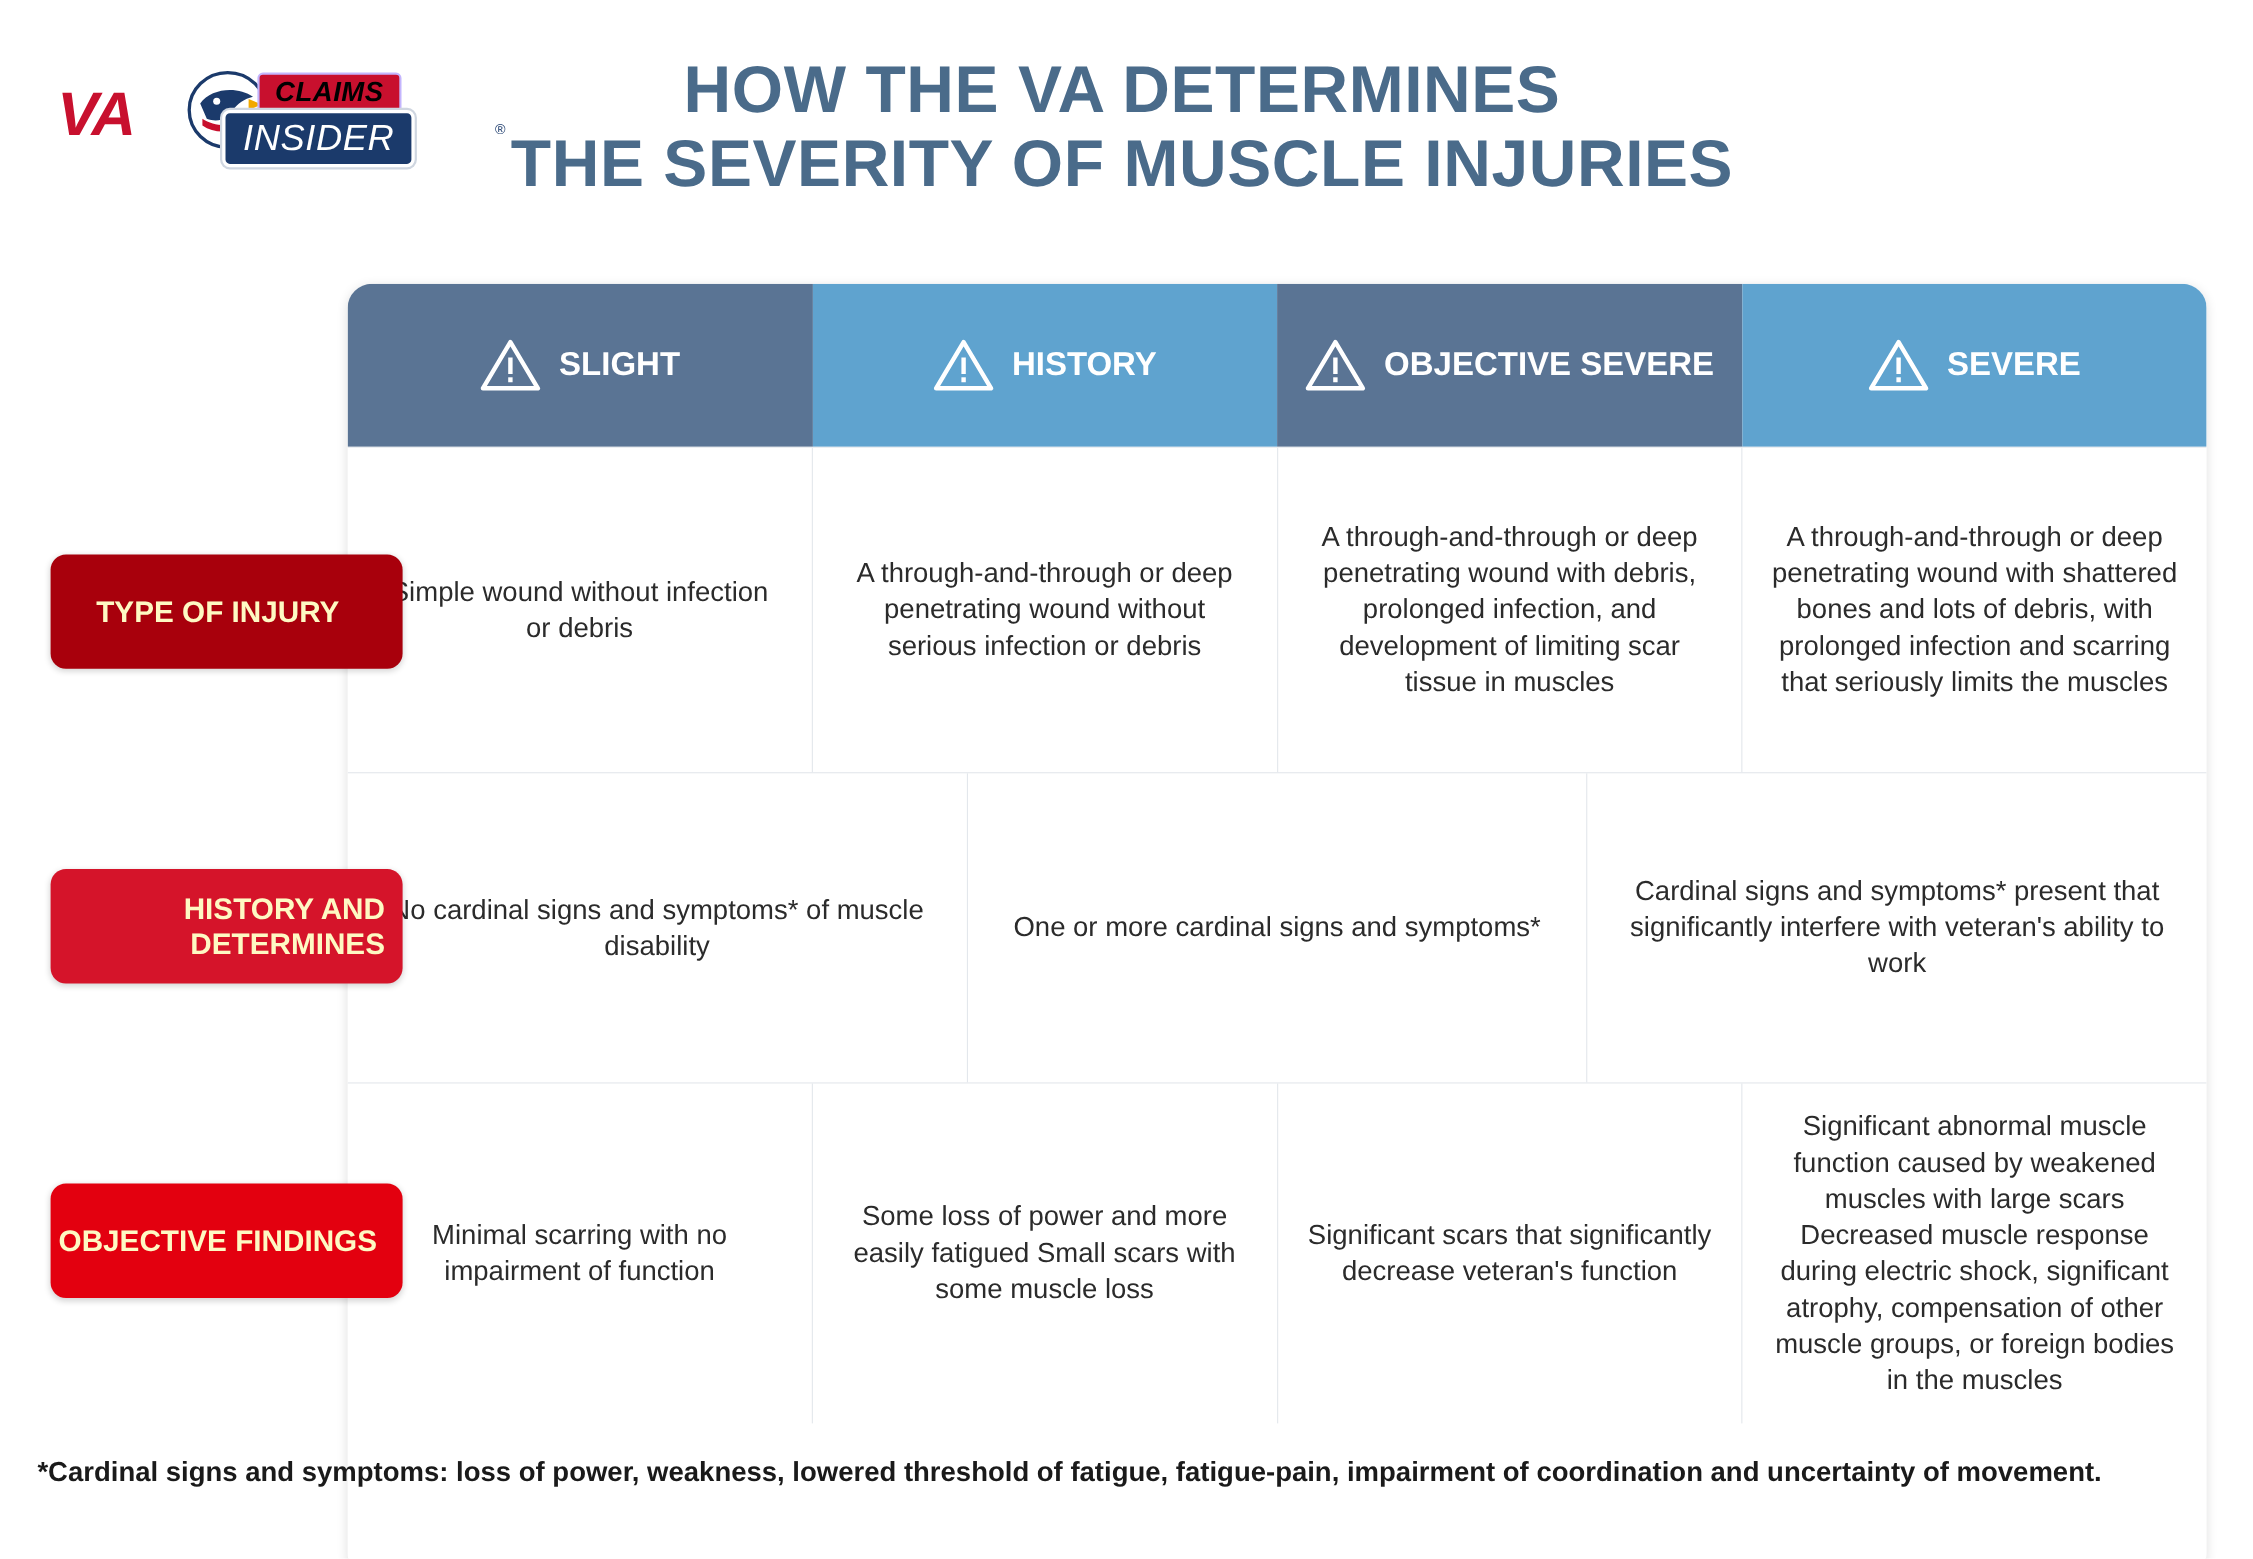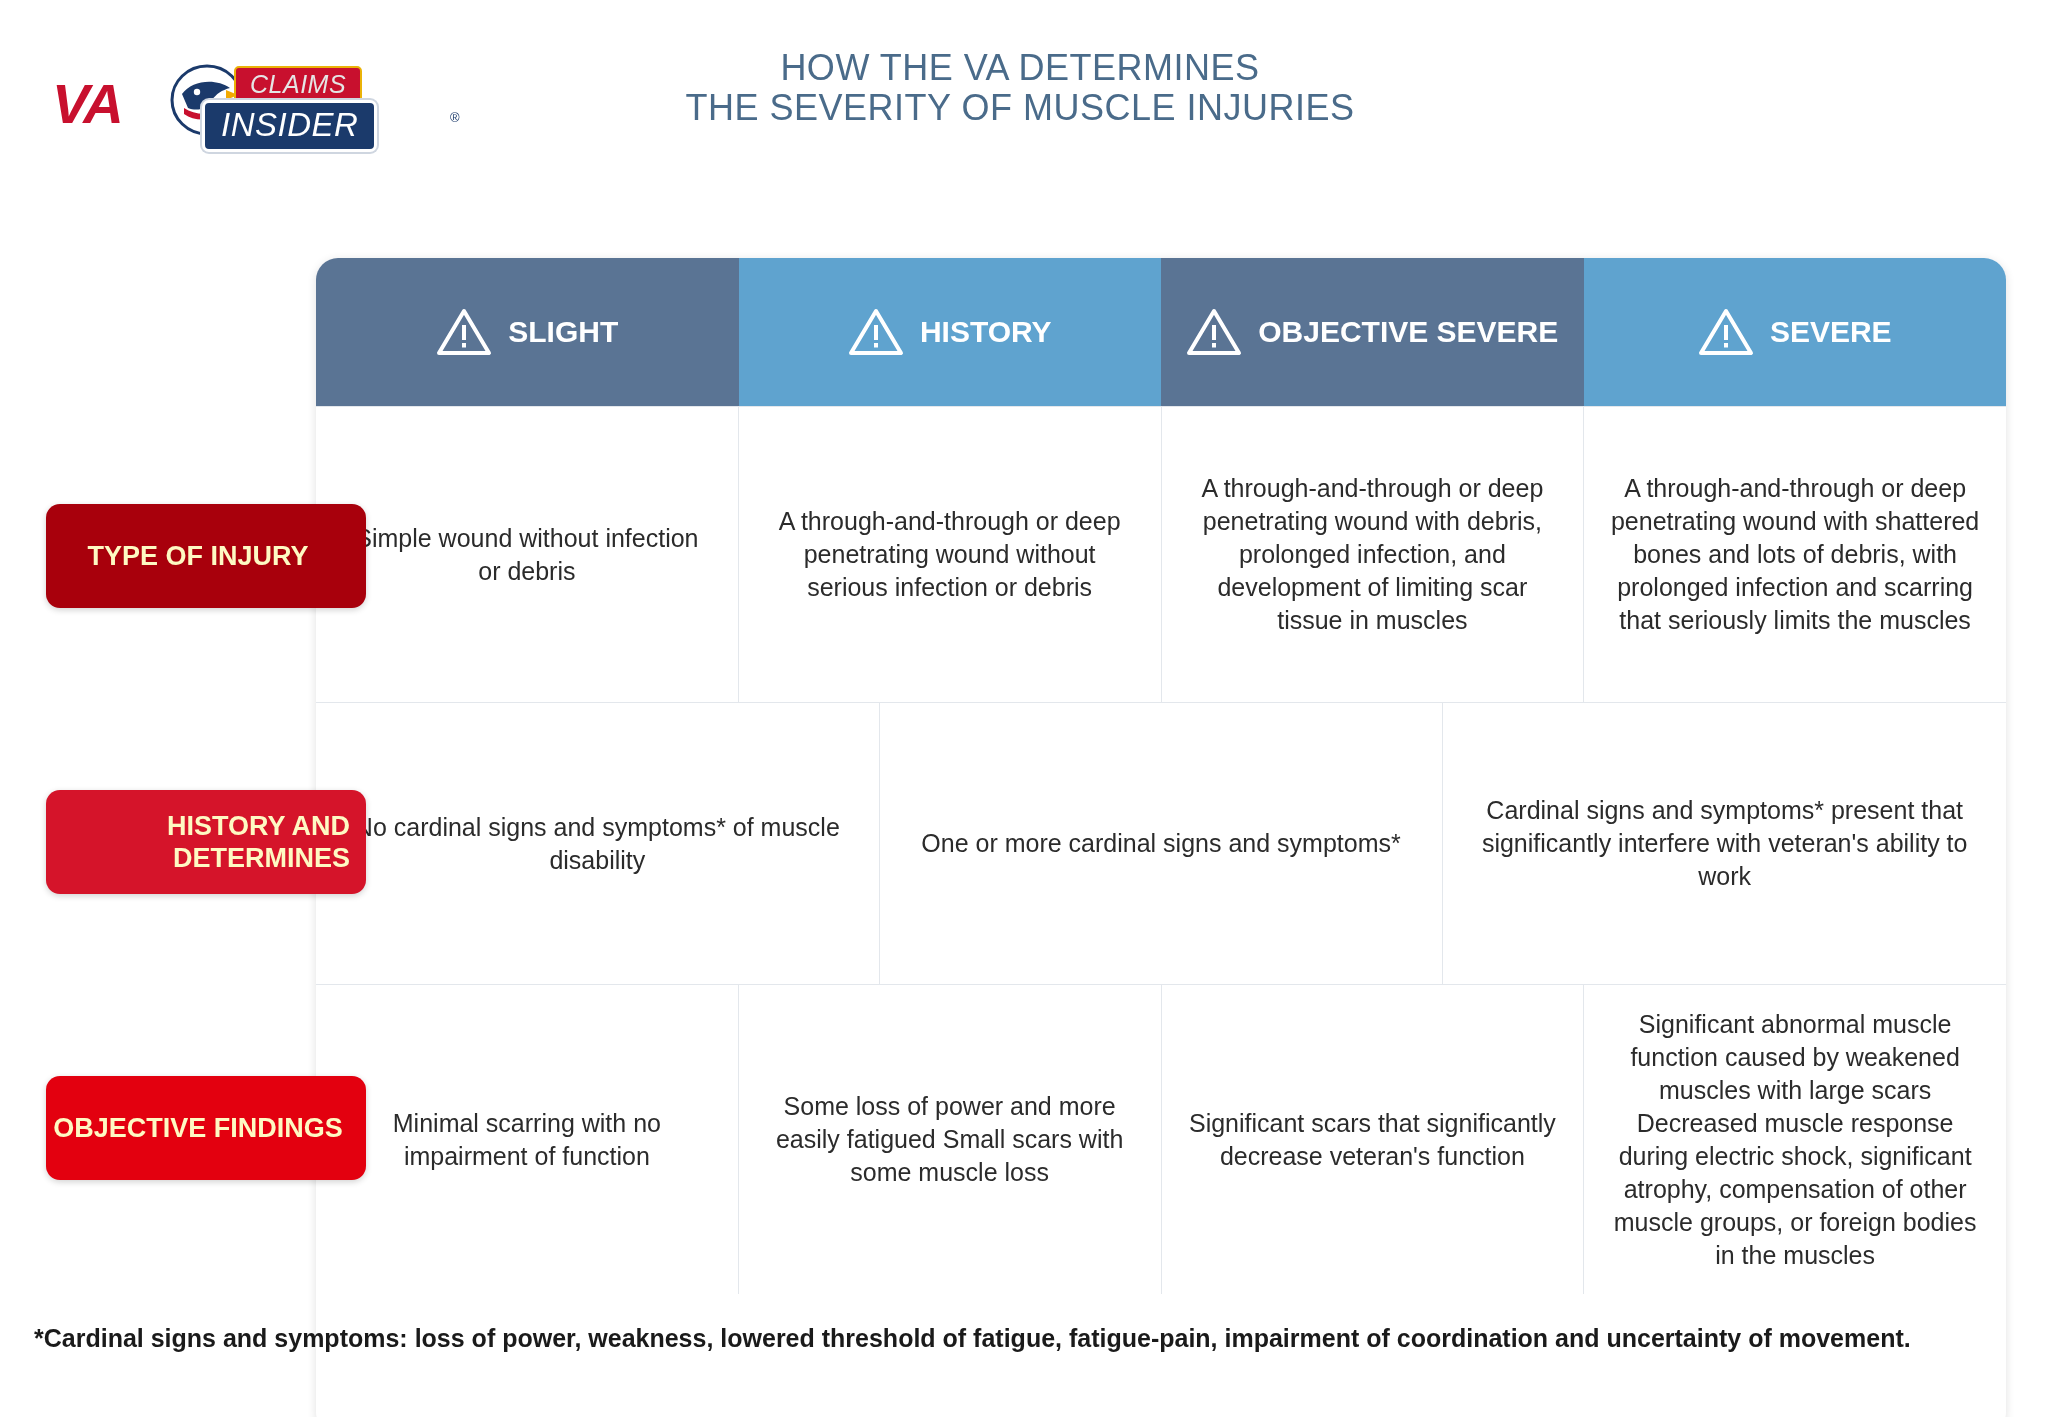--- a/index.html
+++ b/index.html
@@ -46,28 +46,28 @@
     top: 6px;
     width: 74px;
     height: 72px;
   }
   .logo-eagle svg { display:block; }
   .logo-claims {
     position: absolute;
     left: 182px;
     top: 8px;
     background: #c8102e;
-    color: #e5e5e5;
+    color: #000000;
     font-size: 25px;
-    font-weight: normal;
+    font-weight: bold;
     font-style: italic;
     padding: 2px 14px 3px 14px;
     border-radius: 5px;
     letter-spacing: 0.5px;
-    border: 2px solid #eab308;
+    border: 2px solid #c4b5fd;
   }
   .logo-insider {
     position: absolute;
     left: 150px;
     top: 42px;
     background: #1b3a6b;
     color: #ffffff;
     font-size: 33px;
     font-weight: normal;
     font-style: italic;
@@ -86,22 +86,22 @@
   }
 
   
   .title {
     position: absolute;
     left: 430px;
     top: 48px;
     width: 1180px;
     text-align: center;
     color: #4a6b8a;
-    font-size: 36px;
-    font-weight: normal;
+    font-size: 60px;
+    font-weight: bold;
     line-height: 1.12;
     letter-spacing: 0.5px;
   }
   .title .line { display: block; }
 
   
   .table-wrap {
     position: absolute;
     left: 316px;
     top: 258px;

